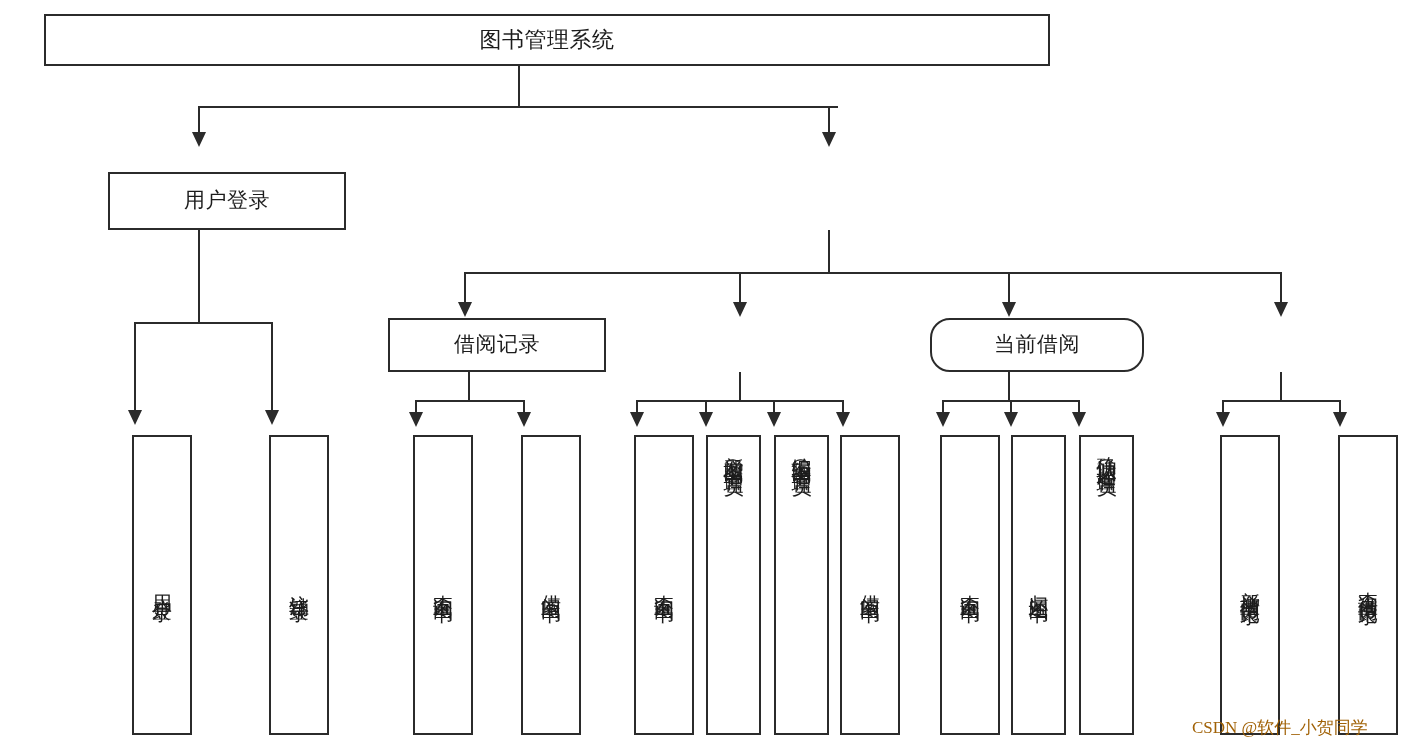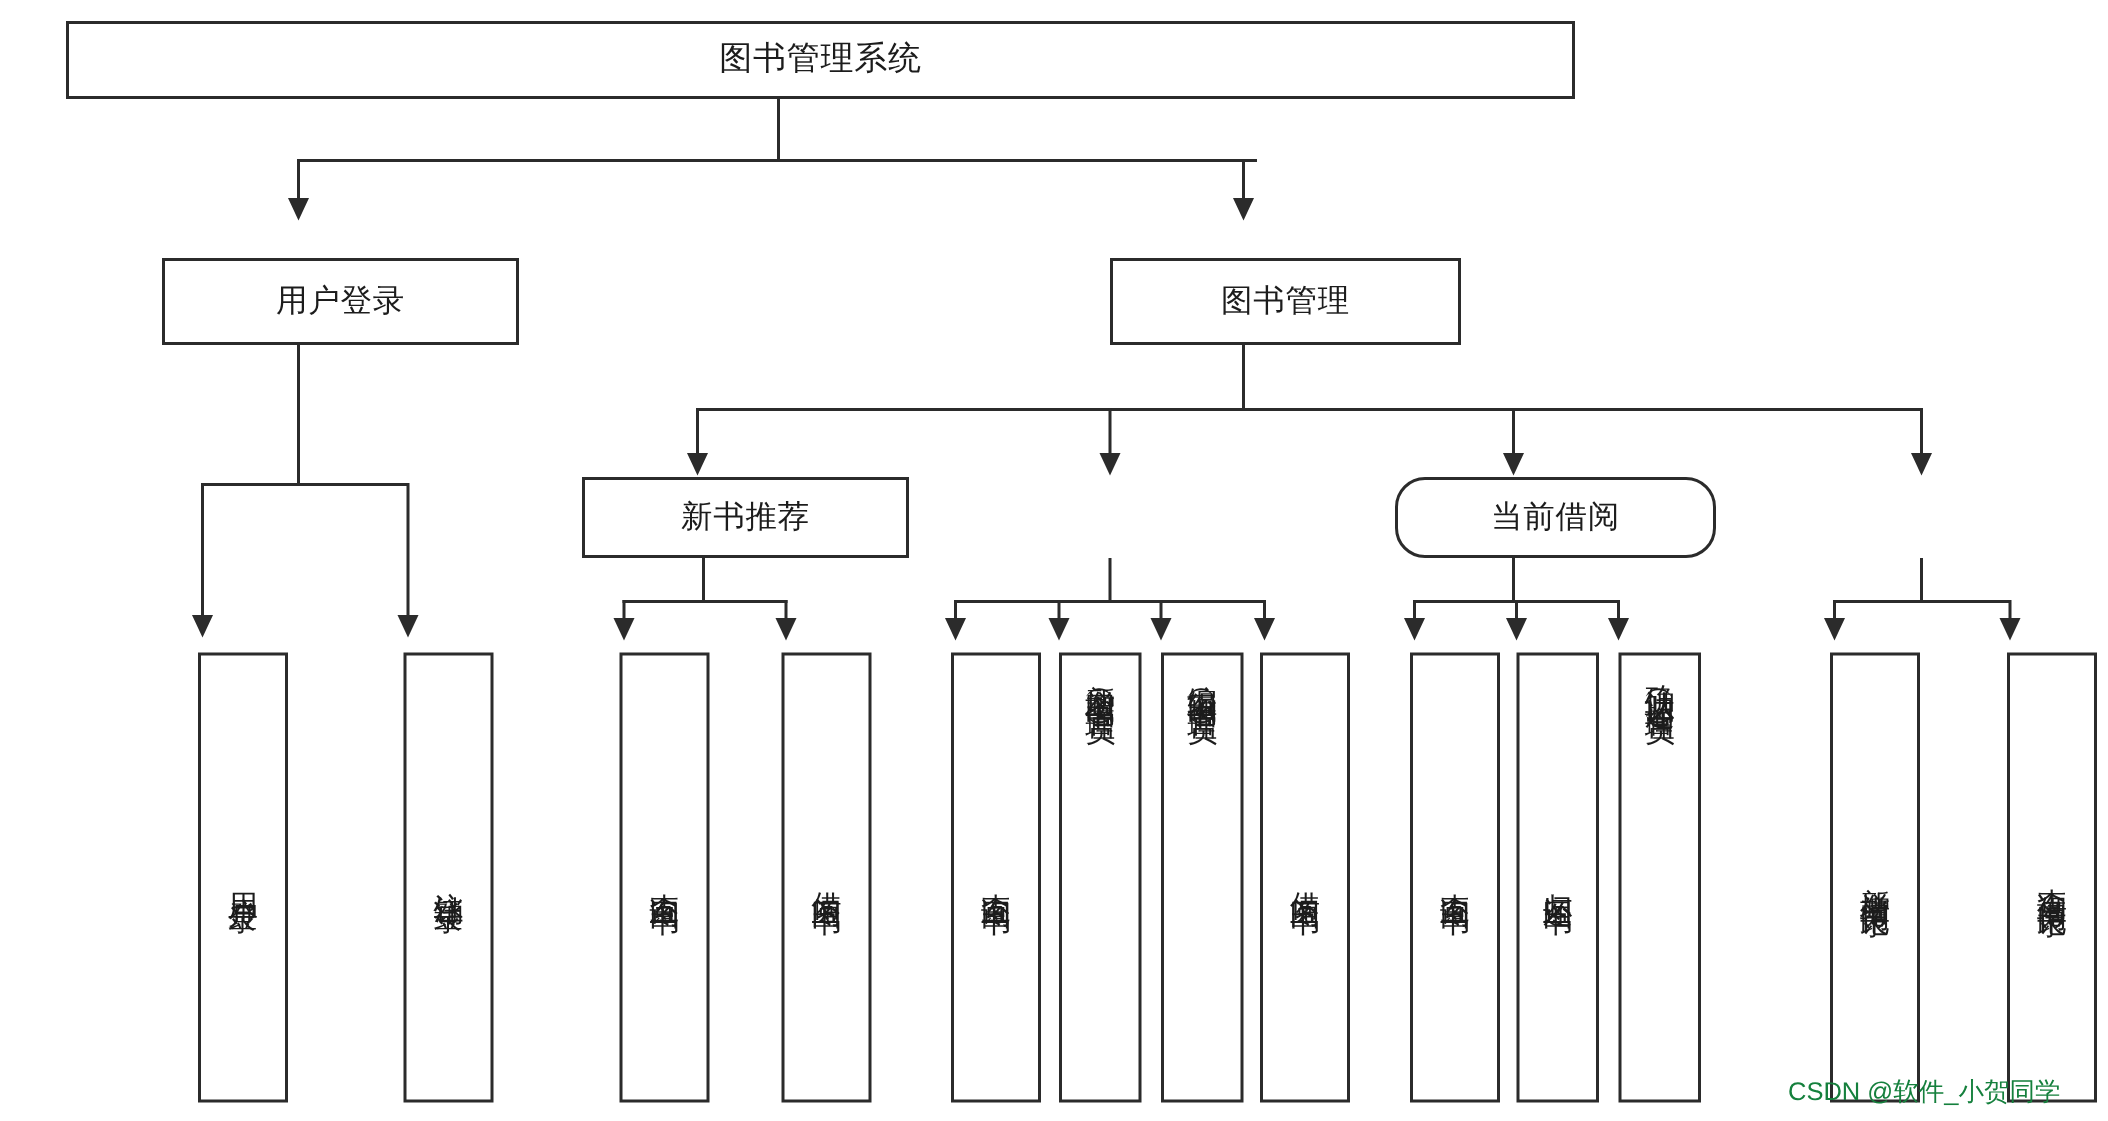--- a/index.html
+++ b/index.html
@@ -74,24 +74,24 @@
     height: 0;
     border-left: 7px solid transparent;
     border-right: 7px solid transparent;
     border-top: 15px solid #2b2b2b;
     z-index: 2;
   }
 
   .watermark {
     position: absolute;
     font-size: 17px;
-    color: #15803d;
+    color: #a16207;
     white-space: nowrap;
     z-index: 5;
-    font-family: Liberation Sans, sans-serif;
+    font-family: Liberation Serif, serif;
   }
 </style>
 </head>
 <body>
 
 <div id="canvas">
 
   <div class="node h" id="n-root" style="left:16px; top:14px; width:1006px; height:52px;">
     <span class="lbl">图书管理系统</span>
   </div>
@@ -102,44 +102,41 @@
 
   <div class="ln vert" style="left:198px; top:106px; height:30px;"></div>
   <div class="arrow" style="left:192px; top:132px;"></div>
   <div class="ln vert" style="left:828px; top:106px; height:30px;"></div>
   <div class="arrow" style="left:822px; top:132px;"></div>
 
   <div class="node h" id="n-l2-0" style="left:80px; top:172px; width:238px; height:58px;">
     <span class="lbl">用户登录</span>
   </div>
 
-  <div class="node h" id="n-l2-1" style="left:712px; top:172px; width:234px; height:58px;">
-    <span class="lbl">图书管理</span>
-  </div>
 
   <div class="ln vert" style="left:198px; top:230px; height:92px;"></div>
   <div class="ln horz" style="left:134px; top:322px; width:138px;"></div>
   <div class="ln vert" style="left:134px; top:322px; height:92px;"></div>
   <div class="arrow" style="left:128px; top:410px;"></div>
   <div class="ln vert" style="left:271px; top:322px; height:92px;"></div>
   <div class="arrow" style="left:265px; top:410px;"></div>
 
   <div class="ln vert" style="left:828px; top:230px; height:42px;"></div>
   <div class="ln horz" style="left:464px; top:272px; width:818px;"></div>
   <div class="ln vert" style="left:464px; top:272px; height:36px;"></div>
   <div class="arrow" style="left:458px; top:302px;"></div>
   <div class="ln vert" style="left:739px; top:272px; height:36px;"></div>
   <div class="arrow" style="left:733px; top:302px;"></div>
   <div class="ln vert" style="left:1008px; top:272px; height:36px;"></div>
   <div class="arrow" style="left:1002px; top:302px;"></div>
   <div class="ln vert" style="left:1280px; top:272px; height:36px;"></div>
   <div class="arrow" style="left:1274px; top:302px;"></div>
 
   <div class="node h" id="n-l3-0" style="left:360px; top:318px; width:218px; height:54px;">
-    <span class="lbl">新书推荐</span>
+    <span class="lbl">借阅记录</span>
   </div>
   <div class="node h" id="n-l3-2" style="left:902px; top:318px; width:214px; height:54px;border-radius:20px;">
     <span class="lbl">当前借阅</span>
   </div>
 
   <div class="ln vert" style="left:468px; top:372px; height:28px;"></div>
   <div class="ln horz" style="left:415px; top:400px; width:110px;"></div>
   <div class="ln vert" style="left:415px; top:400px; height:16px;"></div>
   <div class="arrow" style="left:409px; top:412px;"></div>
   <div class="ln vert" style="left:523px; top:400px; height:16px;"></div>

